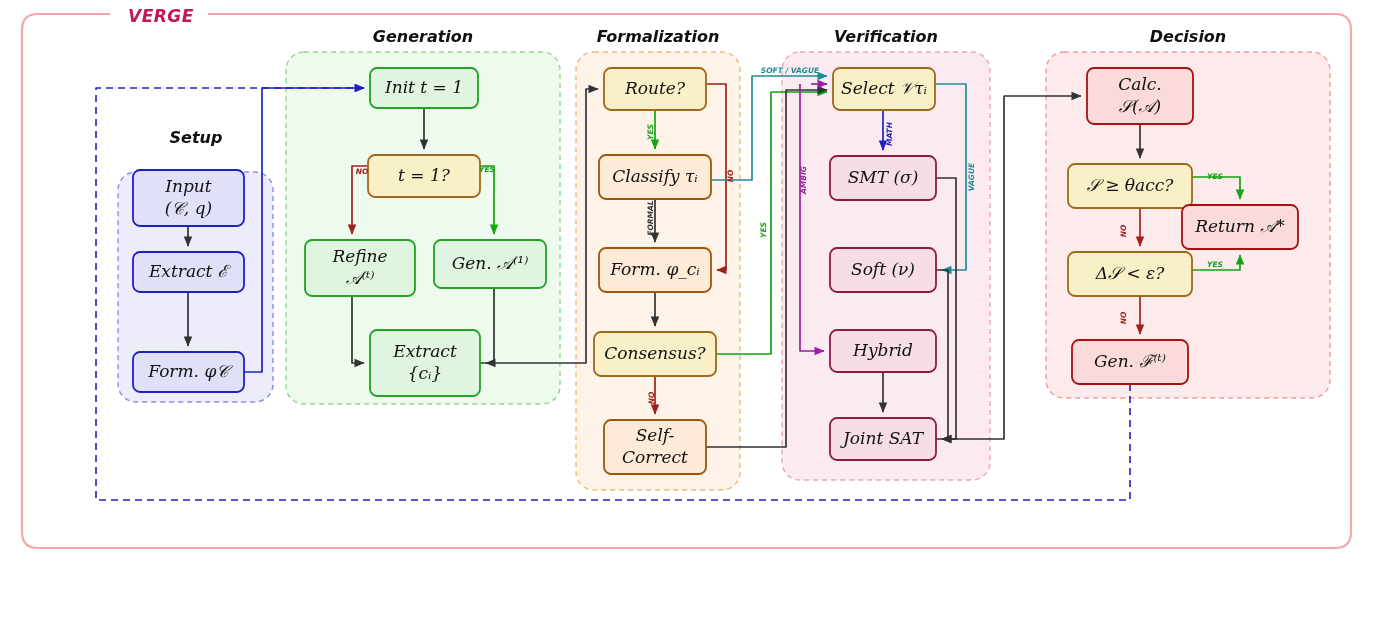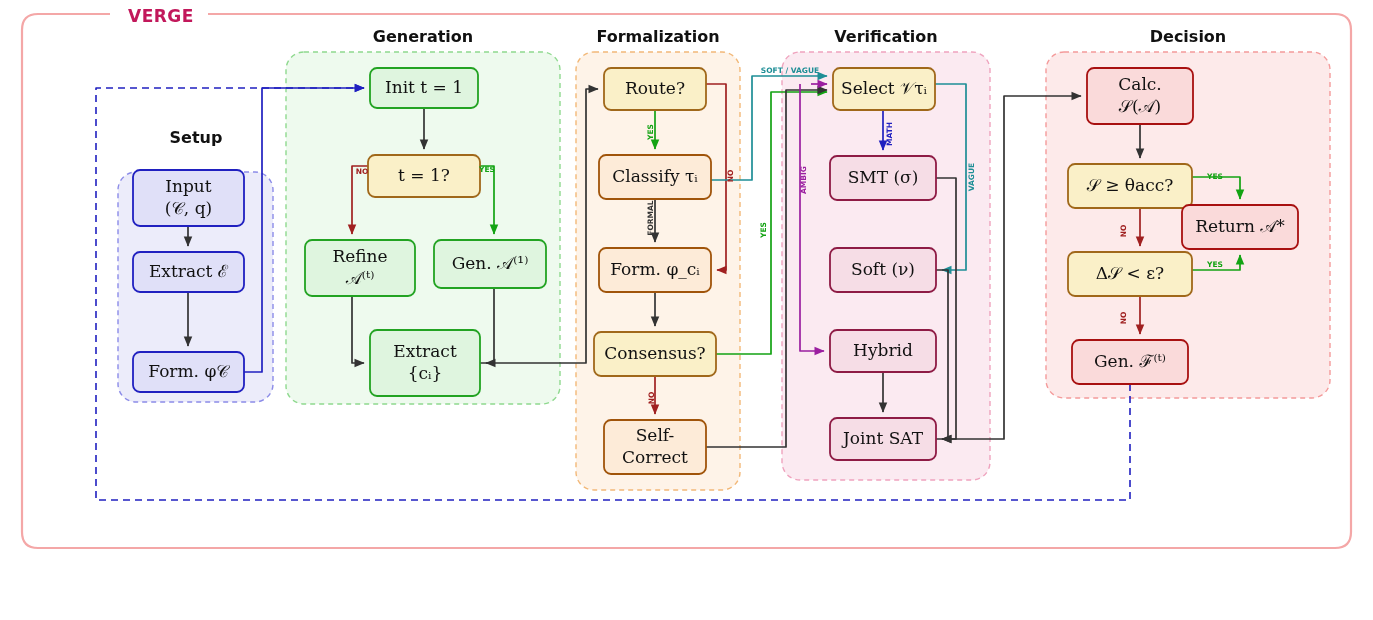--- a/index.html
+++ b/index.html
@@ -1,17 +1,17 @@
 <!DOCTYPE html>
 <html><head>
 <meta charset="utf-8">
 <style>
   html,body{margin:0;padding:0;background:#ffffff;}
   body{width:1373px;height:620px;font-family:"DejaVu Sans", sans-serif;}
-  #stage{position:relative;width:1373px;height:552px;overflow:hidden;}
+  #stage{position:relative;width:1373px;height:552px;overflow:hidden;font-style:italic;}
   svg#diagram{position:absolute;left:0;top:0;width:1373px;height:620px;}
   .node-label{font-family:"DejaVu Serif", serif;font-size:17px;fill:#111111;text-anchor:middle;dominant-baseline:middle;}
   .sect-title{font-family:"DejaVu Sans", sans-serif;font-size:16px;font-weight:bold;fill:#111111;text-anchor:middle;}
   .frame-title{font-family:"DejaVu Sans", sans-serif;font-size:17px;font-weight:bold;fill:#C2185B;letter-spacing:.5px;}
   .elabel{font-family:"DejaVu Sans", sans-serif;font-size:7.5px;font-weight:bold;text-anchor:middle;}
 </style>
 </head>
 <body>
 
 <div id="stage">

